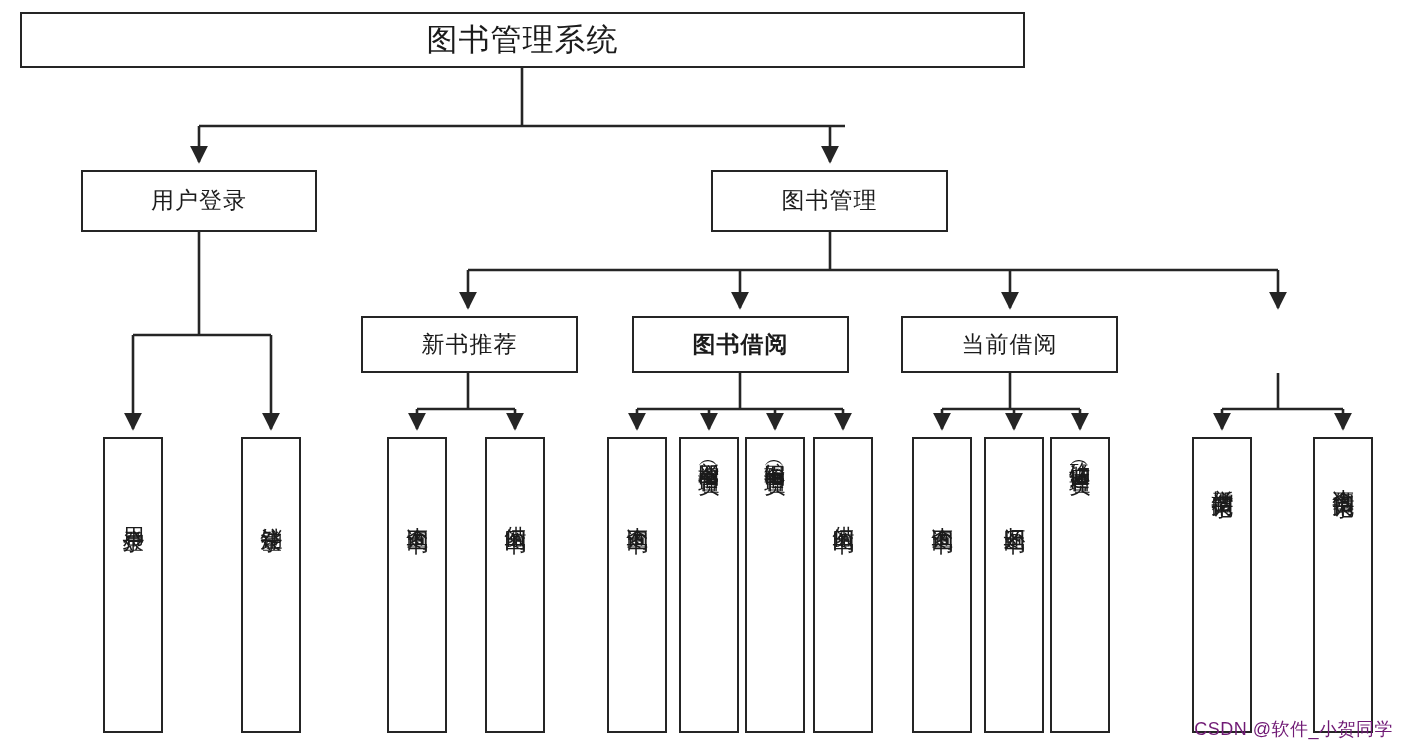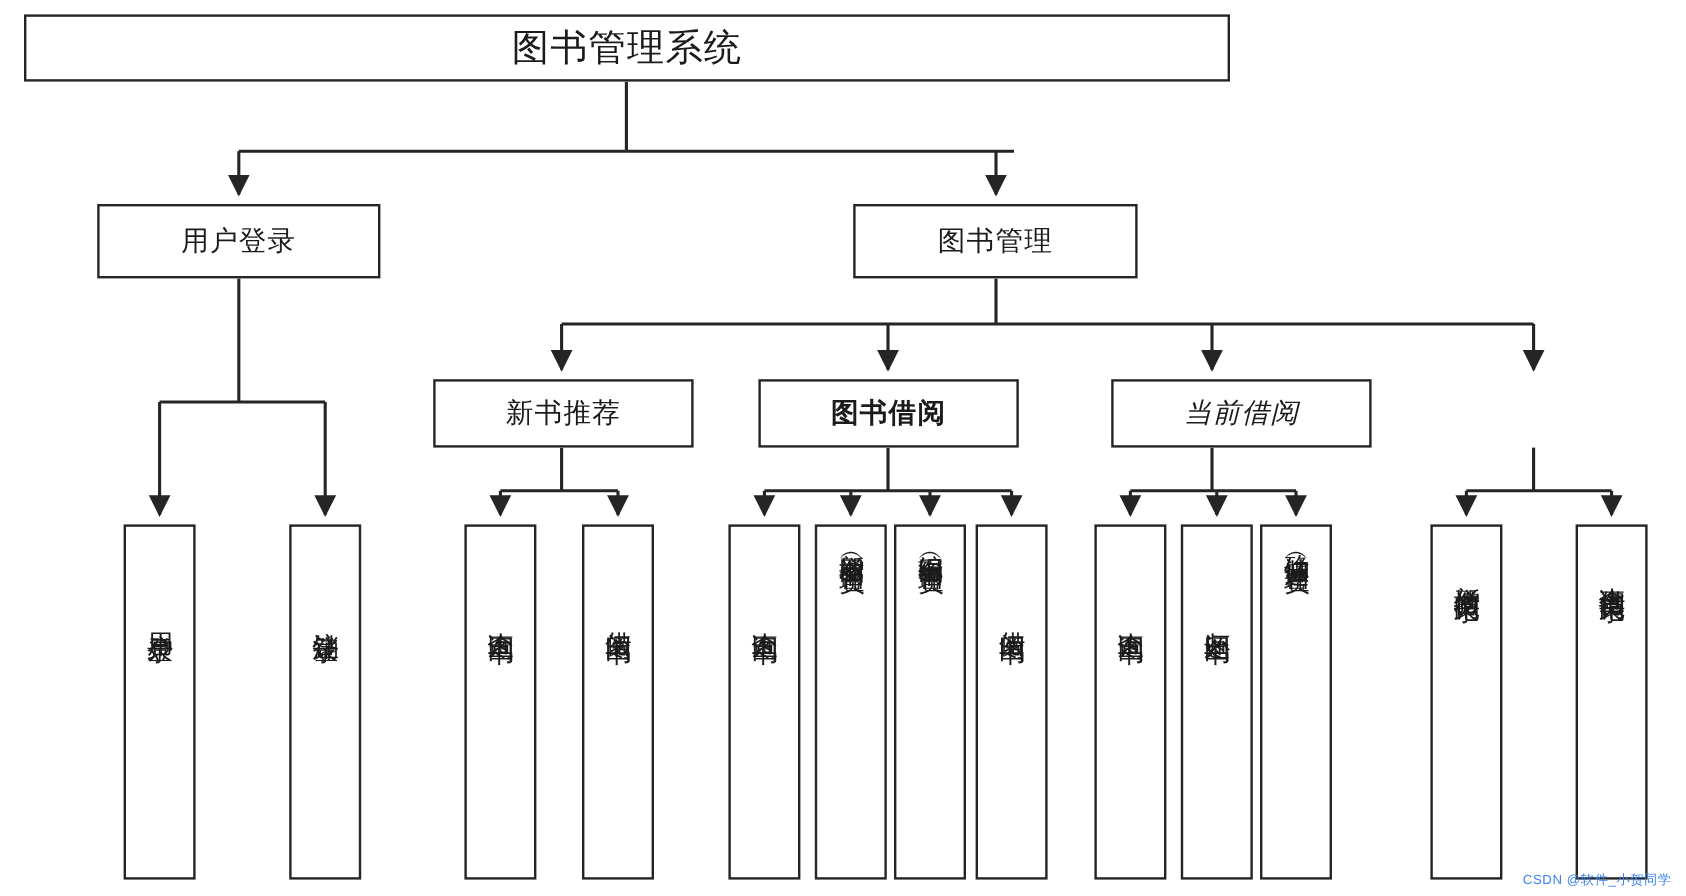--- a/index.html
+++ b/index.html
@@ -58,22 +58,22 @@
     white-space: nowrap;
     color: #1b1b1b;
   }
   .node.leaf.tall .vtext {
     font-size: 21px;
   }
   #watermark {
     position: absolute;
     right: 12px;
     bottom: 6px;
-    font-size: 11px;
-    color: #3b82f6;
+    font-size: 18px;
+    color: #701a75;
     letter-spacing: 0.5px;
     white-space: nowrap;
   }
 </style>
 </head>
 <body>
 
 <div id="diagram-root">
 
   <svg id="edges-layer" viewBox="0 0 1405 747" width="1405" height="747" xmlns="http://www.w3.org/2000/svg">
@@ -151,21 +151,21 @@
   </div>
 
   <div class="node horiz" style="left:361px; top:316px; width:217px; height:57px;">
     <span>新书推荐</span>
   </div>
 
   <div class="node horiz" style="left:632px; top:316px; width:217px; height:57px;font-weight:bold;">
     <span>图书借阅</span>
   </div>
 
-  <div class="node horiz" style="left:926px; top:316px; width:217px; height:57px;font-style:italic;">
+  <div class="node horiz" style="left:901px; top:316px; width:217px; height:57px;">
     <span>当前借阅</span>
   </div>
 
 
   <div class="node leaf" style="left:103px; top:437px; width:60px; height:296px; padding-top:70px;">
     <span class="vtext">用户登录</span>
   </div>
 
   <div class="node leaf" style="left:241px; top:437px; width:60px; height:296px; padding-top:70px;">
     <span class="vtext">注销登录</span>

